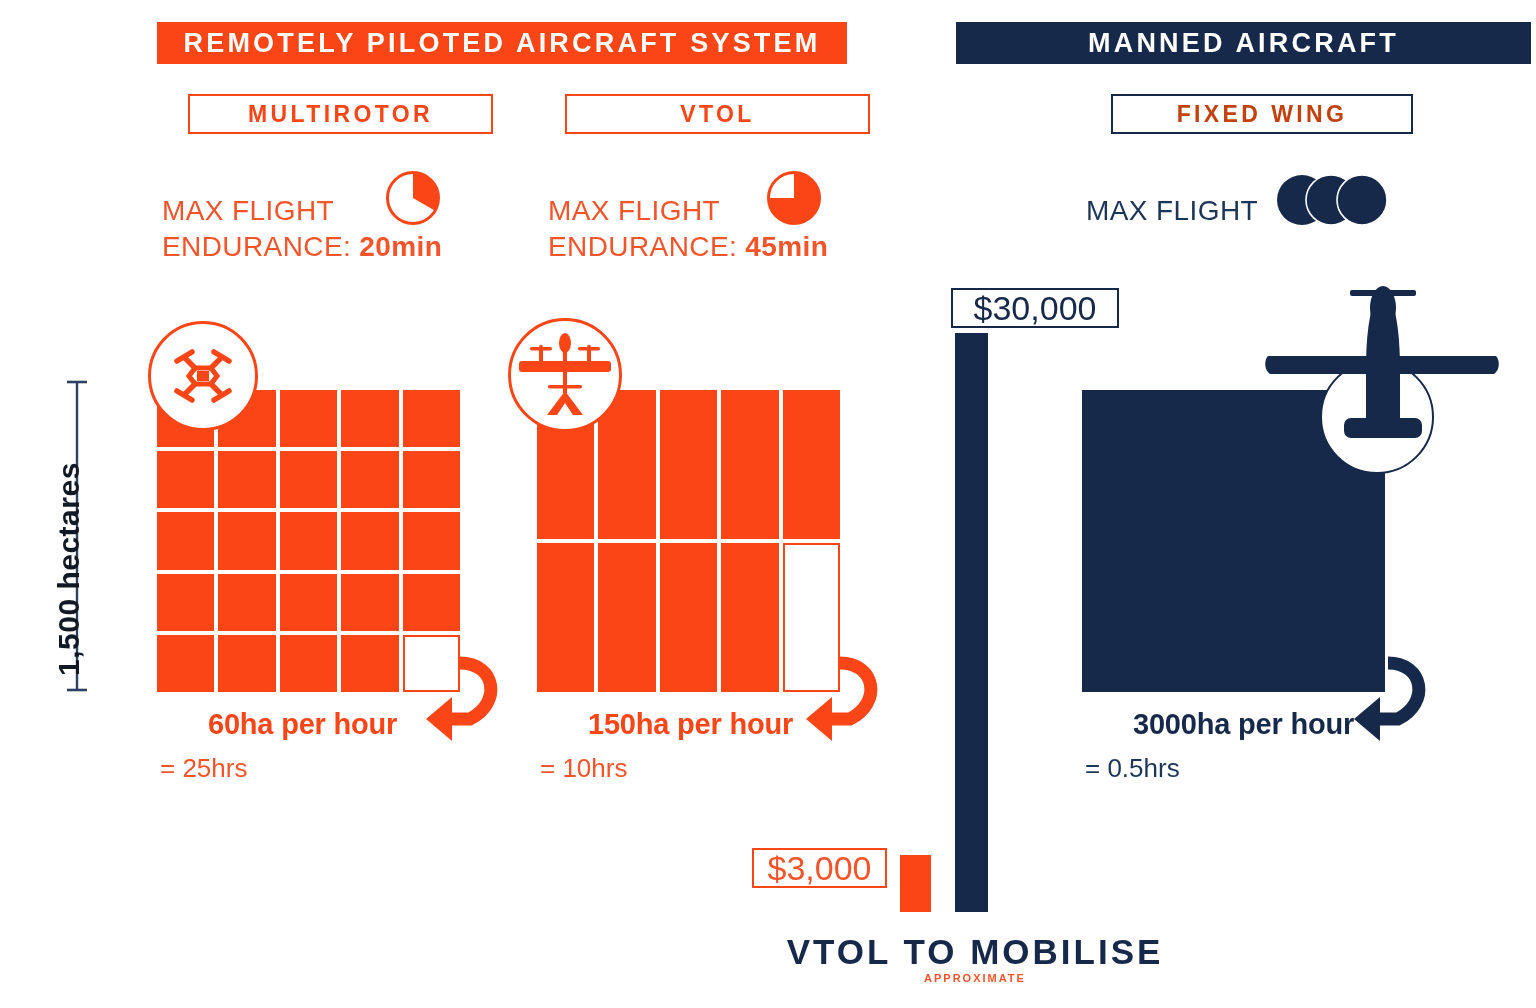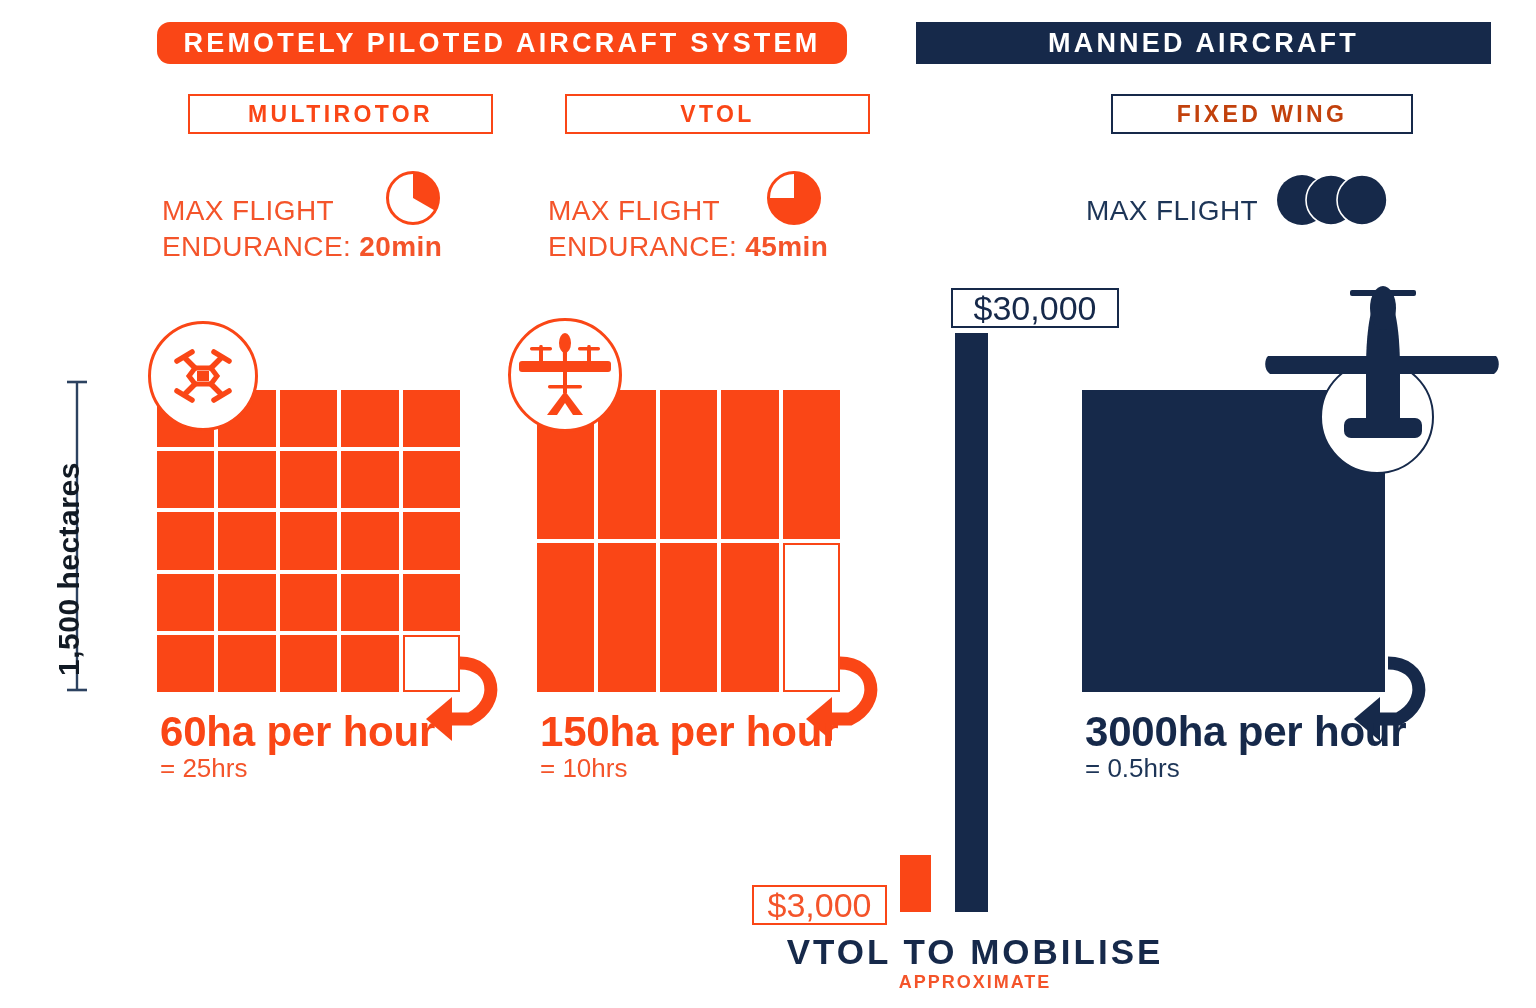--- a/index.html
+++ b/index.html
@@ -46,21 +46,21 @@
 
   
   .iconcircle{
     border-radius:50%;background:#ffffff;box-sizing:border-box;
     display:flex;align-items:center;justify-content:center;
   }
   .iconcircle.orange{border:3px solid #FA4616;}
   .iconcircle.navy{border:2.5px solid #16294A;}
 
   
-  .rate{font-weight:bold;font-size:42px;white-space:nowrap;letter-spacing:-0.2px;}
+  .rate{font-weight:bold;font-size:29px;white-space:nowrap;letter-spacing:-0.2px;margin-left:48px;}
   .rate.orange{color:#FA4616;}
   .rate.navy{color:#16294A;}
   .hrs{font-size:26px;white-space:nowrap;}
   .hrs.orange{color:#F4542A;}
   .hrs.navy{color:#1D3557;}
 
   
   .vlabel{
     transform:rotate(-90deg);transform-origin:left top;
     font-weight:bold;font-size:30px;color:#111a24;white-space:nowrap;
@@ -74,32 +74,32 @@
   }
   .pricetag.navy{border:2.5px solid #16294A;color:#16294A;}
   .pricetag.orange{border:2.5px solid #FA4616;color:#F4542A;}
   .bar.navy{background:#16294A;}
   .bar.orange{background:#FA4616;}
   .costtitle{
     font-weight:bold;font-size:35px;color:#16294A;letter-spacing:3px;
     white-space:nowrap;text-align:center;
   }
   .costsub{
-    font-weight:bold;font-size:18px;color:#F4542A;letter-spacing:2px;
+    font-weight:bold;font-size:11px;color:#F4542A;letter-spacing:2px;
     white-space:nowrap;text-align:center;
   }
 </style>
 </head>
 <body>
 
 <div class="stage">
 
-  <div class="abs banner rpas" style="left:157px;top:22px;width:690px;height:42px;border-radius:13px;">REMOTELY PILOTED AIRCRAFT SYSTEM</div>
-
-  <div class="abs banner manned" style="left:916px;top:22px;width:575px;height:42px;">MANNED AIRCRAFT</div>
+  <div class="abs banner rpas" style="left:157px;top:22px;width:690px;height:42px;">REMOTELY PILOTED AIRCRAFT SYSTEM</div>
+
+  <div class="abs banner manned" style="left:956px;top:22px;width:575px;height:42px;">MANNED AIRCRAFT</div>
 
   <div class="abs subtab orange" style="left:160px;top:94px;width:305px;height:40px;">MULTIROTOR</div>
 
   <div class="abs subtab orange" style="left:537px;top:94px;width:305px;height:40px;">VTOL</div>
 
   <div class="abs subtab navy" style="left:1083px;top:94px;width:302px;height:40px;">FIXED WING</div>
 
   <div class="abs" style="left:162px;top:193px;">
     <div class="endurance orange">MAX FLIGHT</div>
     <div class="endurance orange">
@@ -272,20 +272,20 @@
     <path d="M44 42 L18 64 L44 86 Z" fill="#16294A"></path>
   </svg>
 
   <div class="abs rate navy" style="left:1085px;top:708px;">3000ha per hour</div>
   <div class="abs hrs navy" style="left:1085px;top:753px;">= 0.5hrs</div>
 
   <div class="abs pricetag navy" style="left:951px;top:288px;width:168px;height:40px;">$30,000</div>
 
   <div class="abs bar navy" style="left:955px;top:333px;width:33px;height:579px;"></div>
 
-  <div class="abs pricetag orange" style="left:752px;top:885px;width:135px;height:40px;">$3,000</div>
+  <div class="abs pricetag orange" style="left:752px;top:848px;width:135px;height:40px;">$3,000</div>
 
   <div class="abs bar orange" style="left:900px;top:855px;width:31px;height:57px;"></div>
 
   <div class="abs costtitle" style="left:700px;top:932px;width:550px;">VTOL TO MOBILISE</div>
   <div class="abs costsub" style="left:700px;top:972px;width:550px;">APPROXIMATE</div>
 
 </div>
 
 </body></html>

